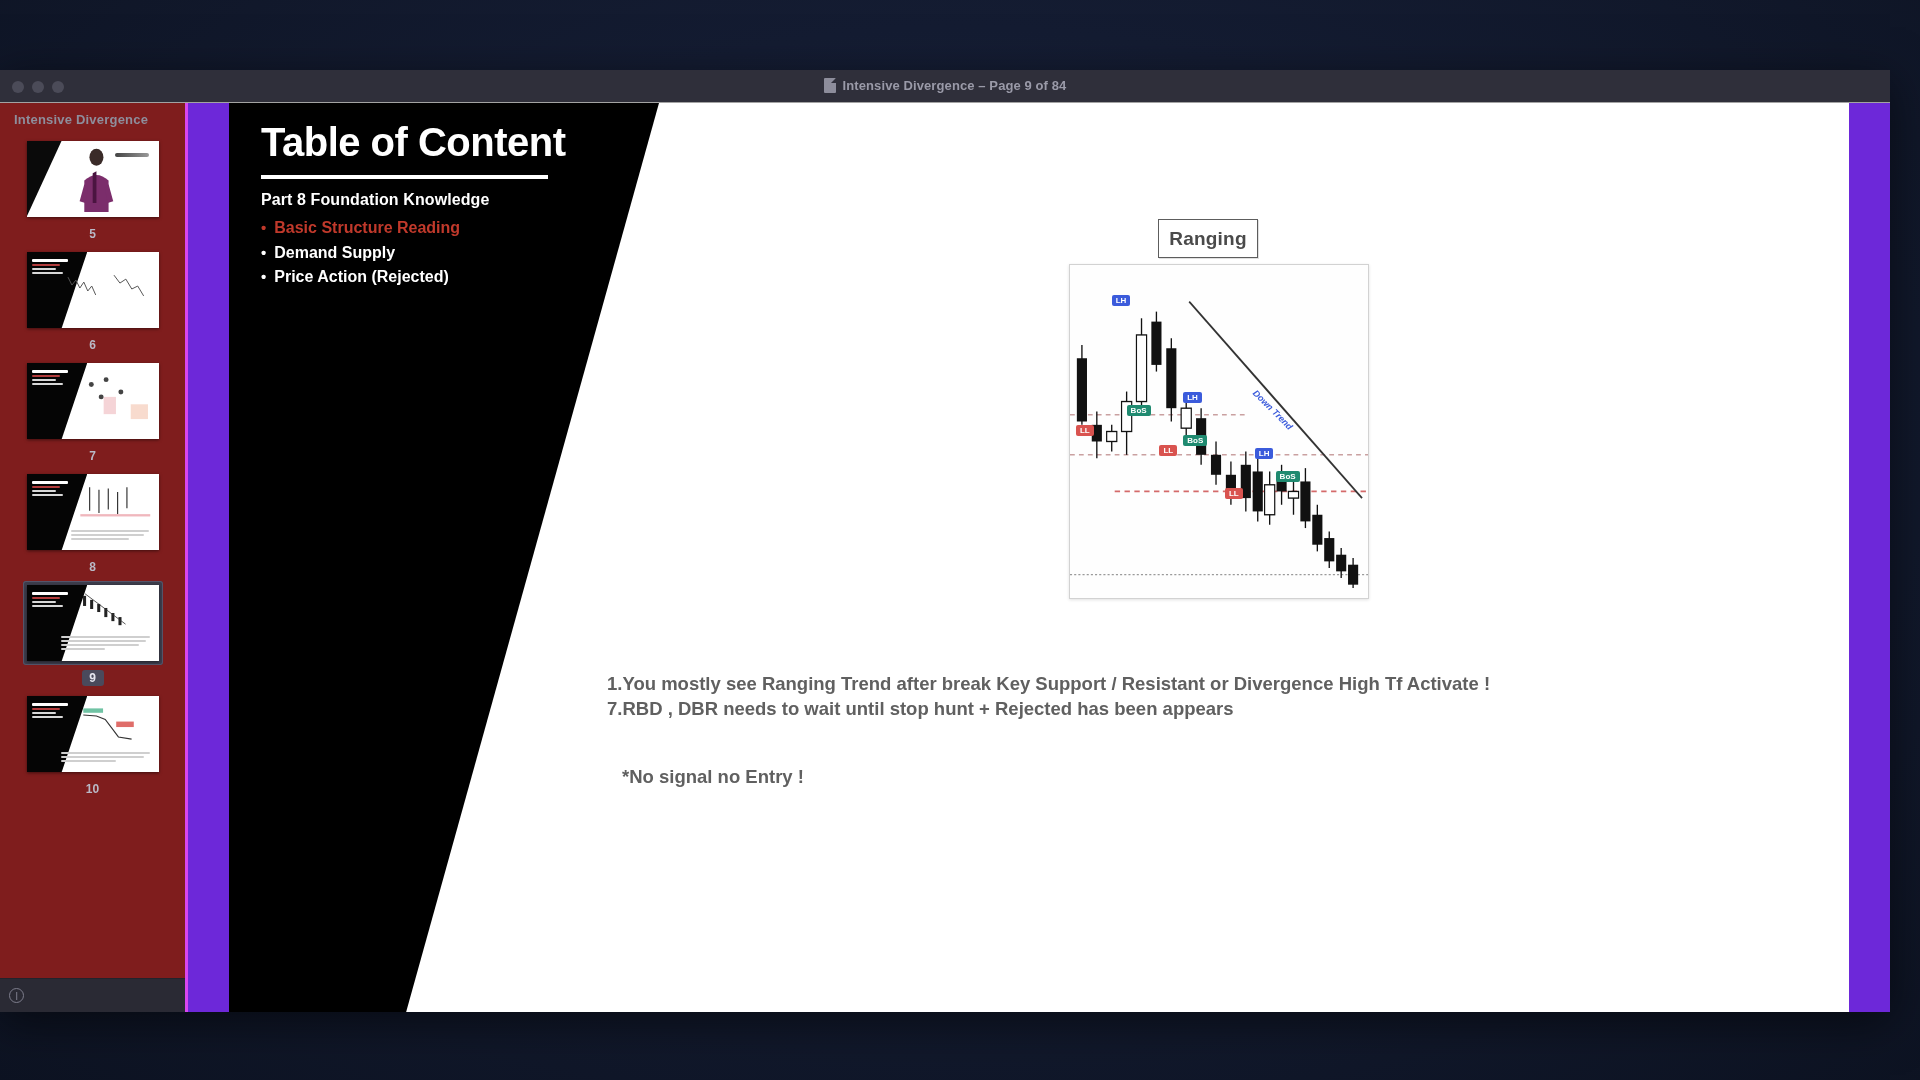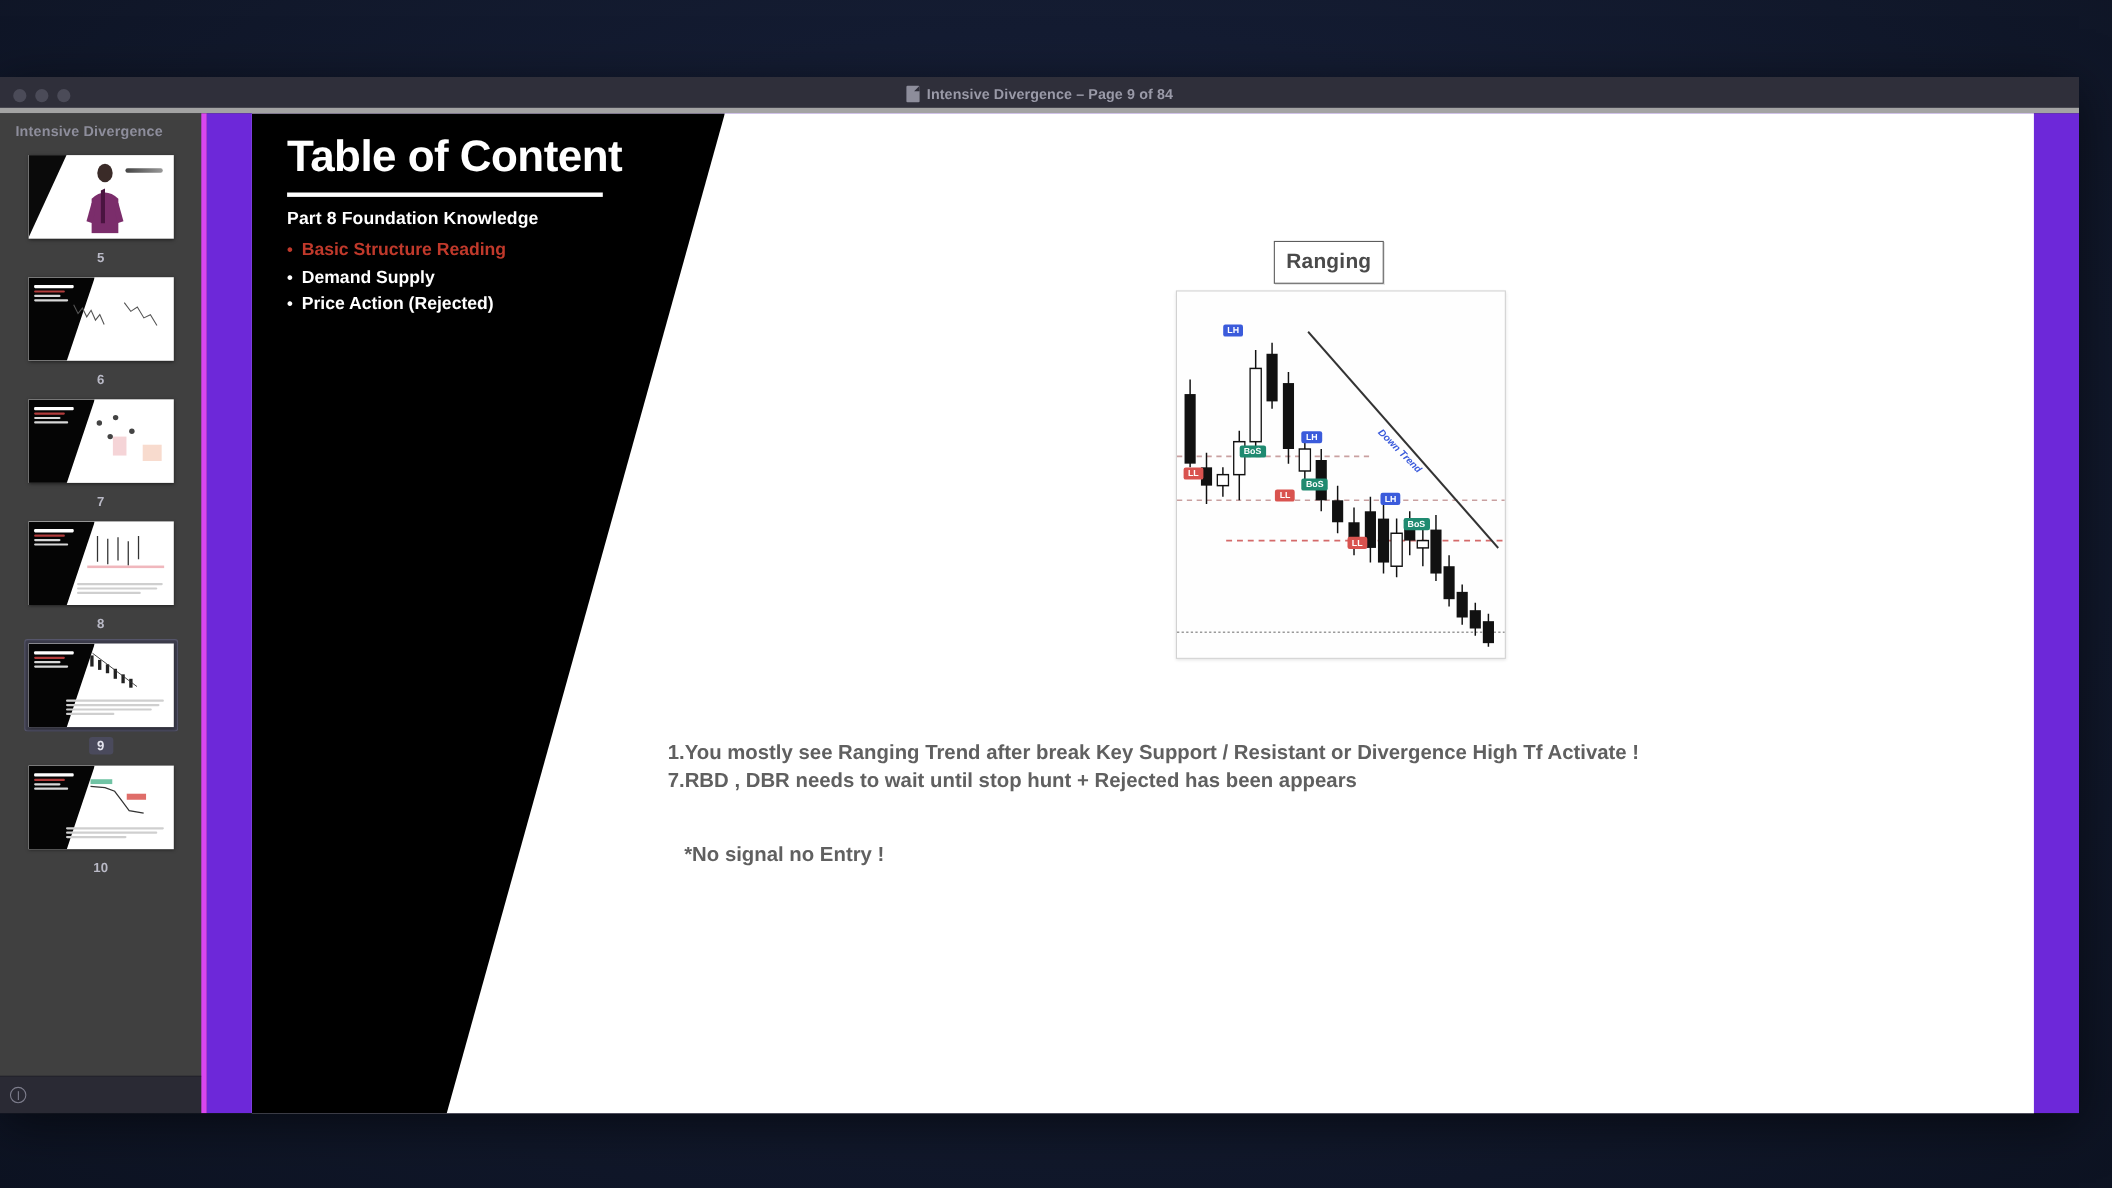--- a/index.html
+++ b/index.html
@@ -25,21 +25,21 @@
     background: #2b2b35;
     box-shadow: 0 10px 44px rgba(0,0,0,.55);
     overflow: hidden;
   }
 
   
   #titlebar {
     position: absolute; left: 0; top: 0;
     width: 100%; height: 33px;
     background: #2f2f3a;
-    border-bottom: 5px solid #a3a3a3;
+    border-bottom: 1px solid #a3a3a3;
   }
   .traffic {
     position: absolute; top: 11px;
     width: 12px; height: 12px; border-radius: 50%;
     background: #4b4b58;
   }
   .traffic.t1 { left: 12px; }
   .traffic.t2 { left: 32px; }
   .traffic.t3 { left: 52px; }
   #titlecenter {
@@ -59,22 +59,22 @@
     content: ""; position: absolute; right: 0; top: 0;
     border-width: 0 0 5px 5px;
     border-style: solid;
     border-color: transparent transparent #2f2f3a transparent;
   }
 
   
   #sidebar {
     position: absolute; left: 0; top: 33px;
     width: 188px; height: 909px;
-    background: #404040;
-    border-right: 5px solid #d946ef;
+    background: #7f1d1d;
+    border-right: 3px solid #d946ef;
     overflow: hidden;
   }
   #sidebar-title {
     padding: 9px 0 8px 14px;
     font-size: 13px; color: #8e8e9c; font-weight: 600;
     letter-spacing: .2px;
   }
   #thumb-list {
     padding: 0 0 0 0;
   }

